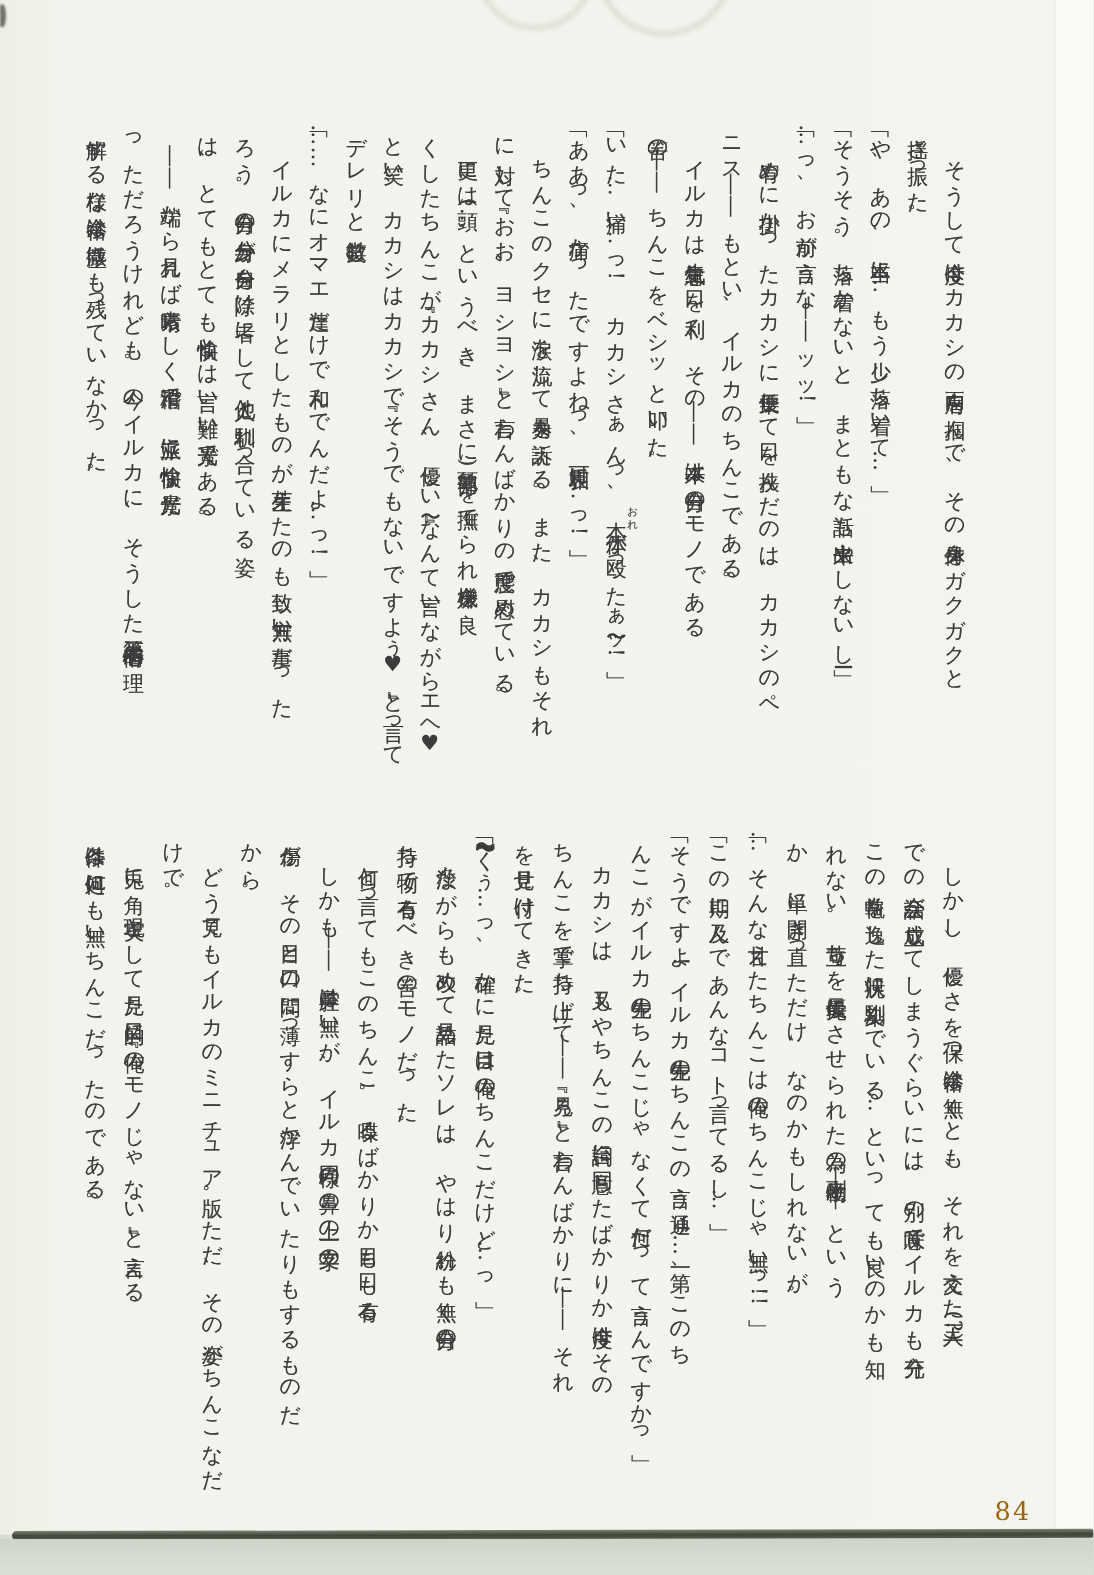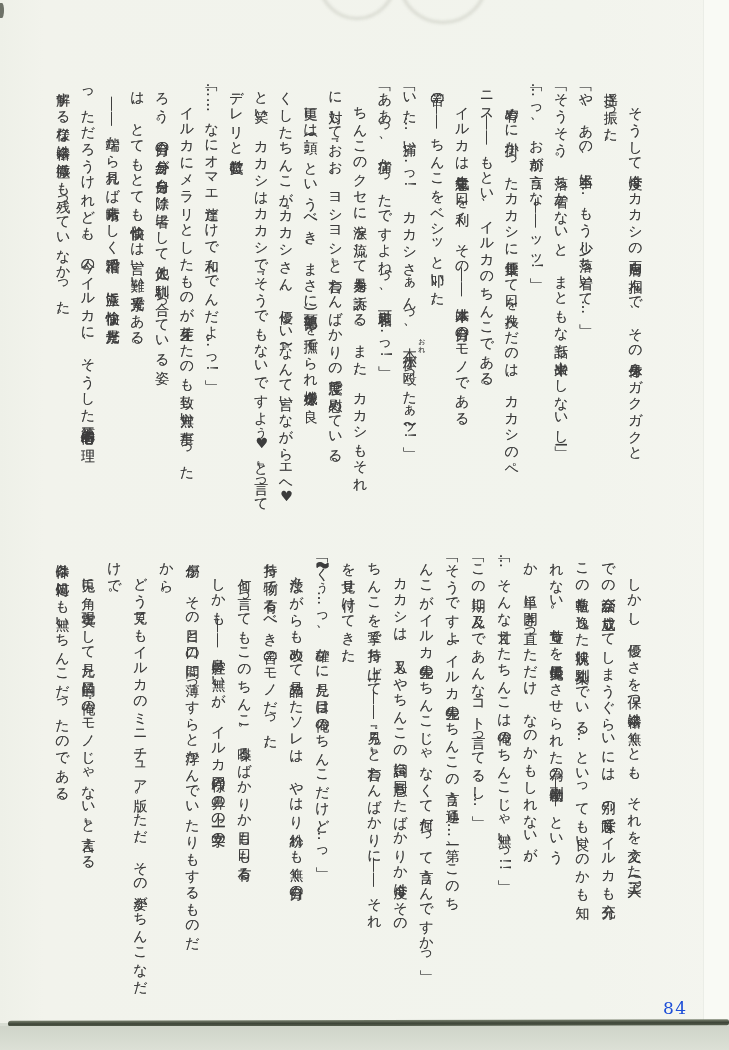--- a/index.html
+++ b/index.html
@@ -61,21 +61,21 @@
   .vblock.top{top:82px;left:54px;width:594px;height:460px;}
   .vblock.top p.tline{line-height:24.75px;}
   .vblock.bottom{top:553px;left:50px;width:598px;height:460px;}
   .vblock.bottom p.tline{line-height:26px;}
   ruby rt{
     font-size:7px;letter-spacing:0;
     color:#4a4a4a;
   }
   .page-number{
     position:absolute;left:663px;top:998px;
-    font-size:17px;letter-spacing:1.5px;color:#1d4ed8;
+    font-size:17px;letter-spacing:1.5px;color:#a16207;
     font-family:"DejaVu Serif","Liberation Serif",serif;
   }
 </style>
 </head>
 <body>
 
 <div class="scan">
   <div class="paper"></div>
   <div class="edge-right"></div>
 

